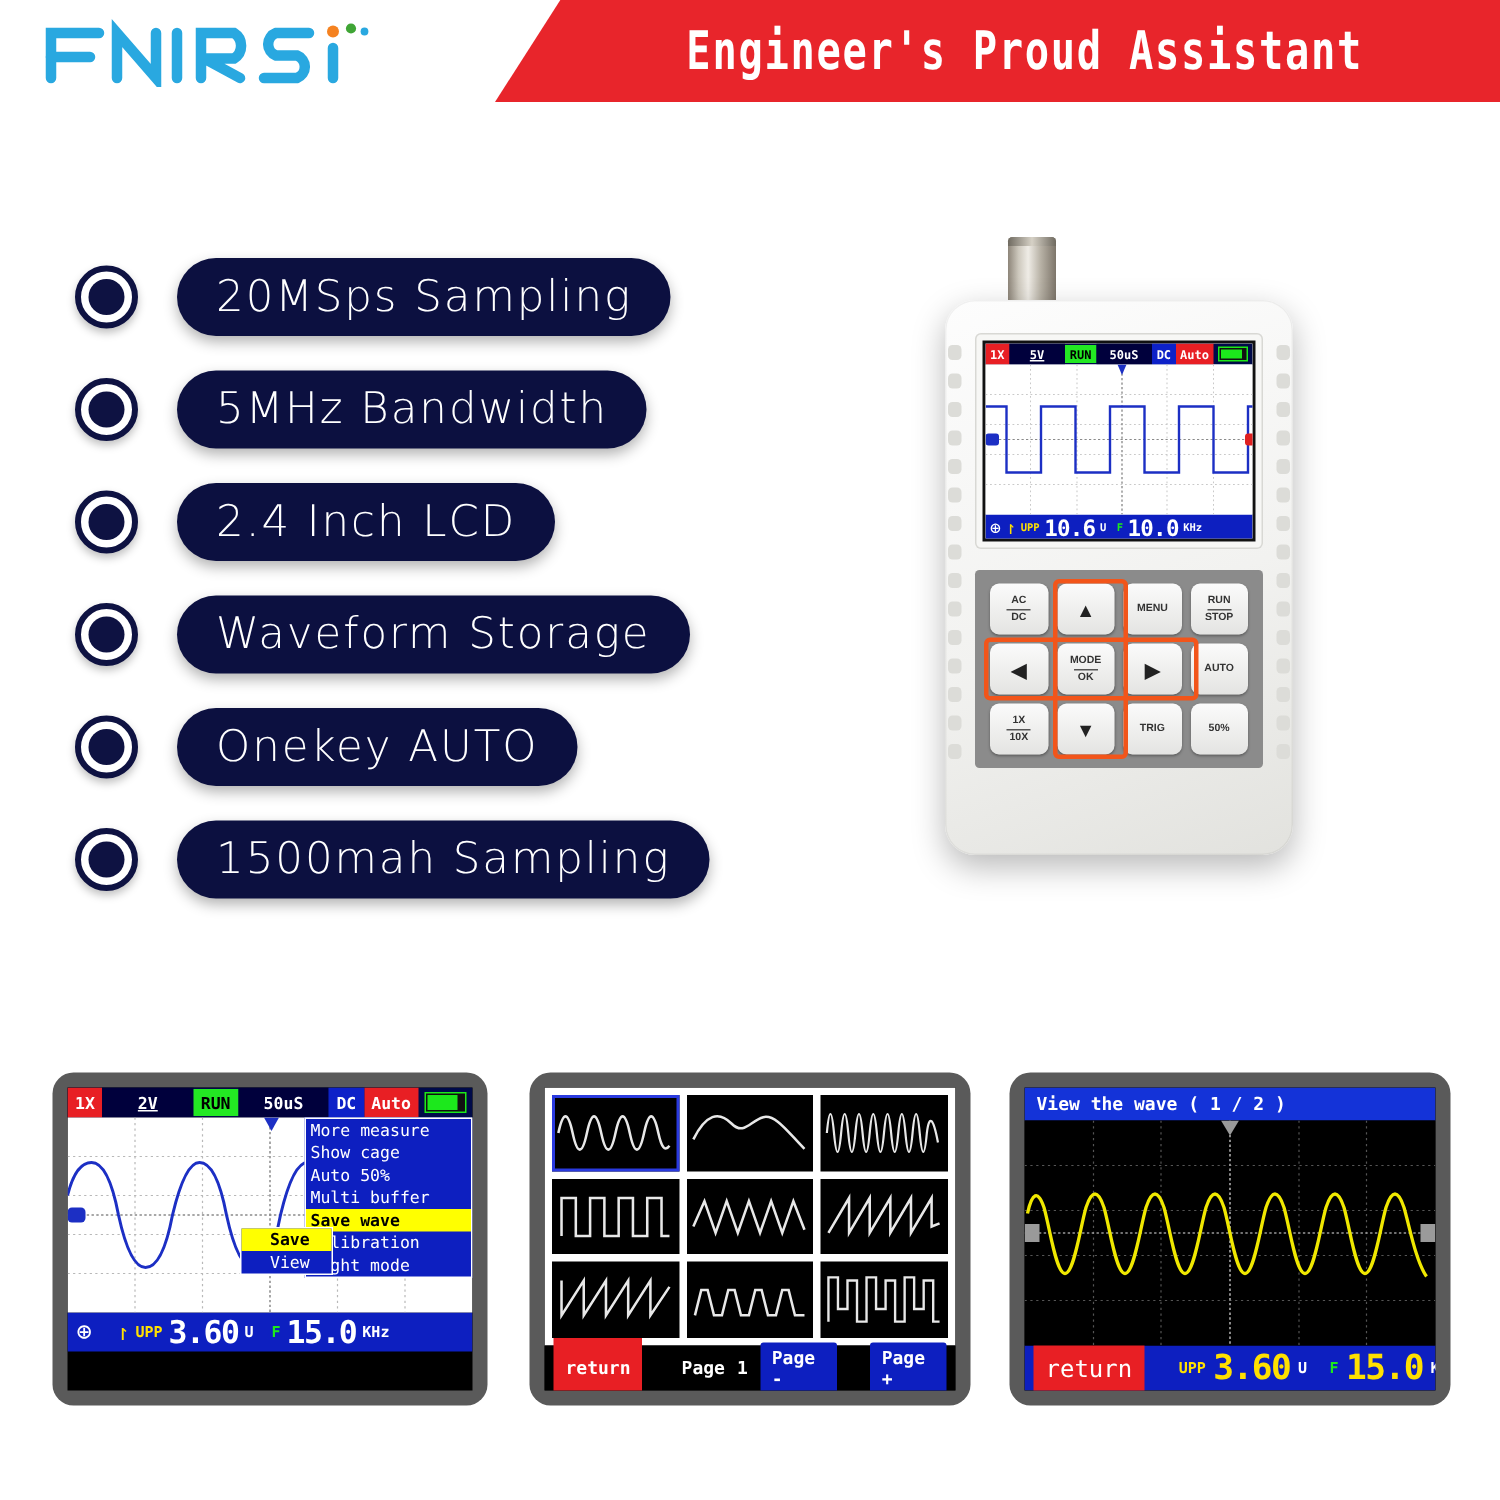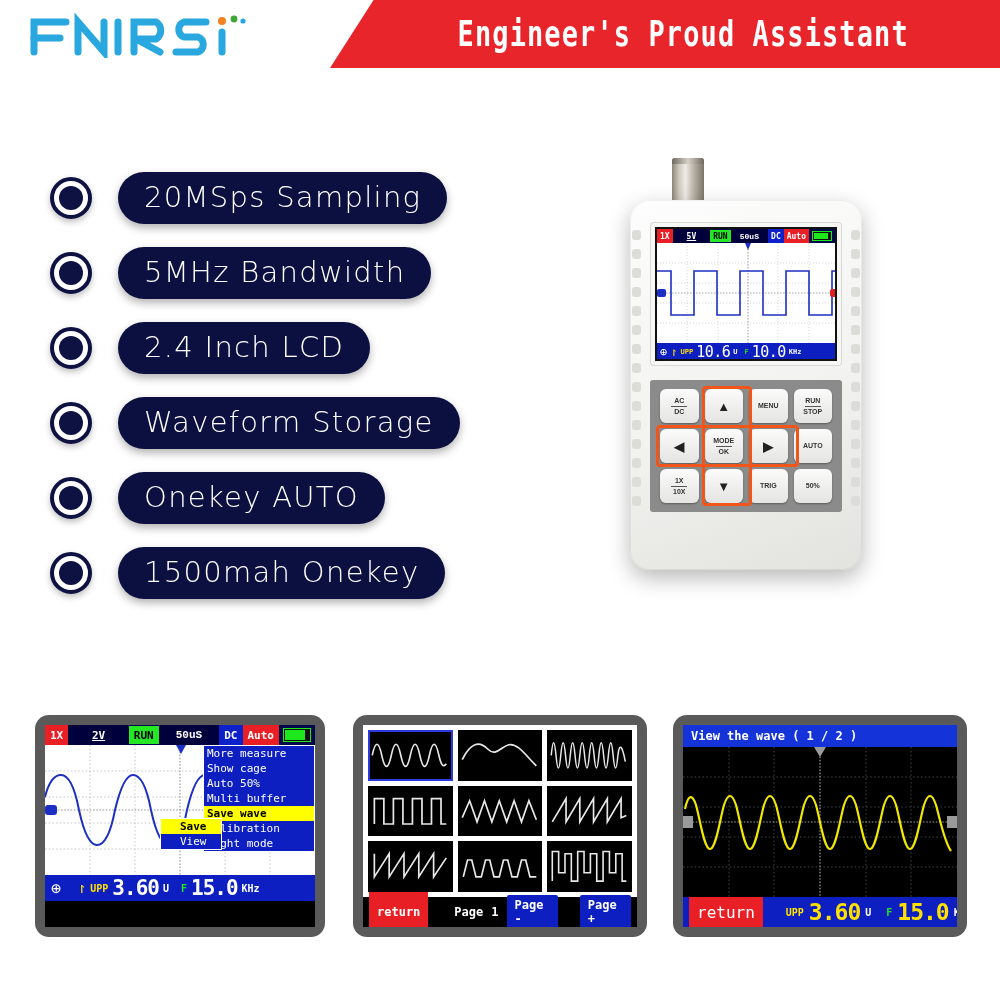--- a/index.html
+++ b/index.html
@@ -95,35 +95,35 @@
 
   
   .lcd-status {
     display: flex; height: 14px; background: #000a4a; align-items: stretch;
     font-family: "DejaVu Sans Mono", monospace; font-size: 8px; font-weight: bold;
   }
   .st { display: flex; align-items: center; justify-content: center; padding: 0 3px; color: #fff; }
   .st-x { background: #e81f24; color: #fff; }
   .st-v { background: #00003c; color: #fff; text-decoration: underline; }
   .st-run { background: #23e823; color: #000; margin: 1px 0; }
-  .st-tb { background: #00003c; color: #fff; font-family: Liberation Mono, monospace; }
+  .st-tb { background: #00003c; color: #fff; }
   .st-dc { background: #0d21c8; color: #fff; }
   .st-auto { background: #e81f24; color: #fff; }
   .st-bat {
     background: #111; border: 1px solid #1ce81c; width: 20px; height: 10px;
     margin: 2px 3px; position: relative;
   }
   .st-bat i { position: absolute; left: 1px; top: 1px; bottom: 1px; width: 14px; background: #1ce81c; }
 
   .lcd-grid { position: relative; height: 100px; background: #fff; }
   .lcd-bottom {
     height: 18px; background: #0d1fc0; display: flex; align-items: center;
     font-family: "DejaVu Sans Mono", monospace; color: #fff; padding: 0 3px; gap: 3px;
   }
-  .lcd-bottom .big { font-size: 15px; font-weight: normal; letter-spacing: -0.5px; }
+  .lcd-bottom .big { font-size: 15px; font-weight: bold; letter-spacing: -0.5px; }
   .lcd-bottom .lbl { font-size: 7px; font-weight: bold; }
   .lbl-y { color: #ffe000; }
   .lbl-g { color: #1ce81c; }
   .sym { font-size: 12px; }
 
   
   .keypad {
     position: absolute; left: 20px; top: 180px; width: 192px; height: 132px;
     background: #8b8b8b; border-radius: 3px;
   }
@@ -246,21 +246,21 @@
     <div class="feat-row">
       <div class="feat-bullet"></div>
       <div class="feat-pill">Waveform Storage</div>
     </div>
     <div class="feat-row">
       <div class="feat-bullet"></div>
       <div class="feat-pill">Onekey AUTO</div>
     </div>
     <div class="feat-row">
       <div class="feat-bullet"></div>
-      <div class="feat-pill">1500mah Onekey</div>
+      <div class="feat-pill">1500mah Sampling</div>
     </div>
   </div>
 
   <div class="device-wrap">
     <div class="bnc"></div>
     <div class="body">
       <div class="ridges left">
         <div class="ridge"></div>
           <div class="ridge"></div>
           <div class="ridge"></div>

